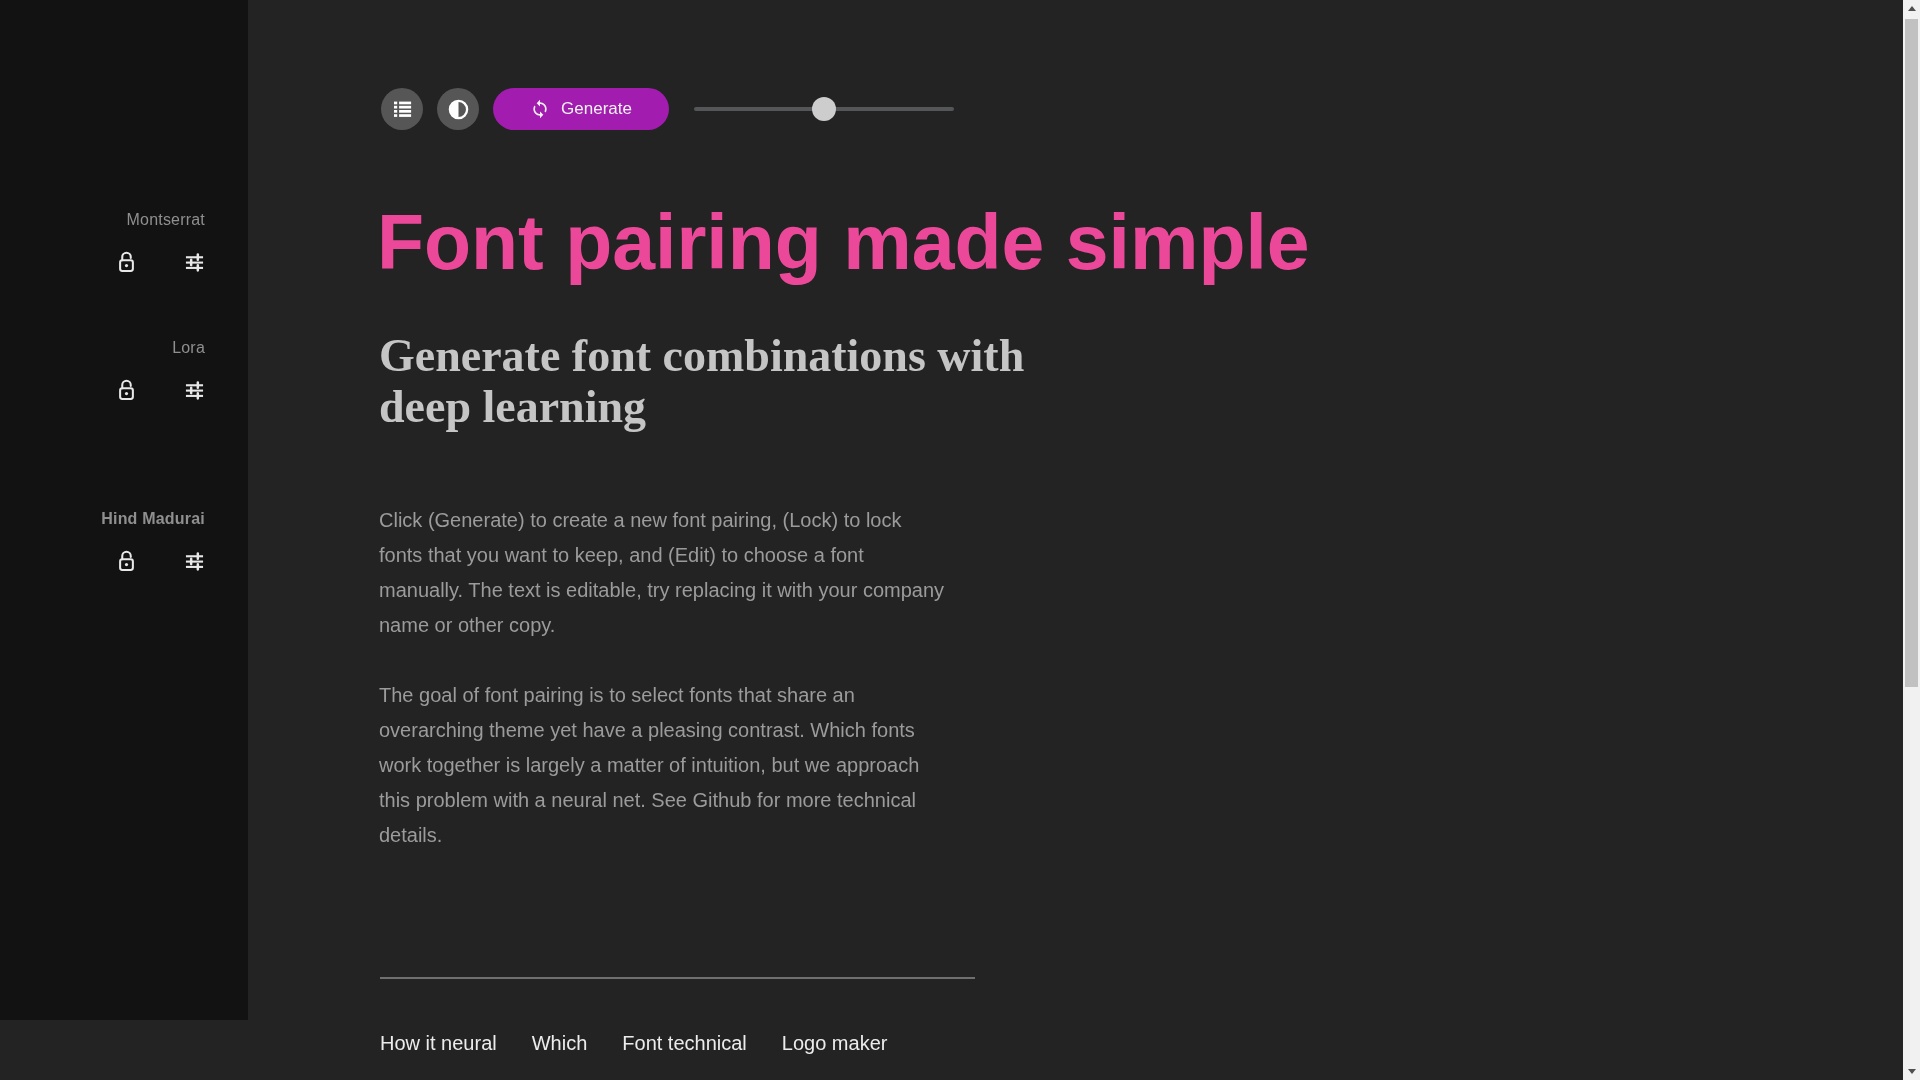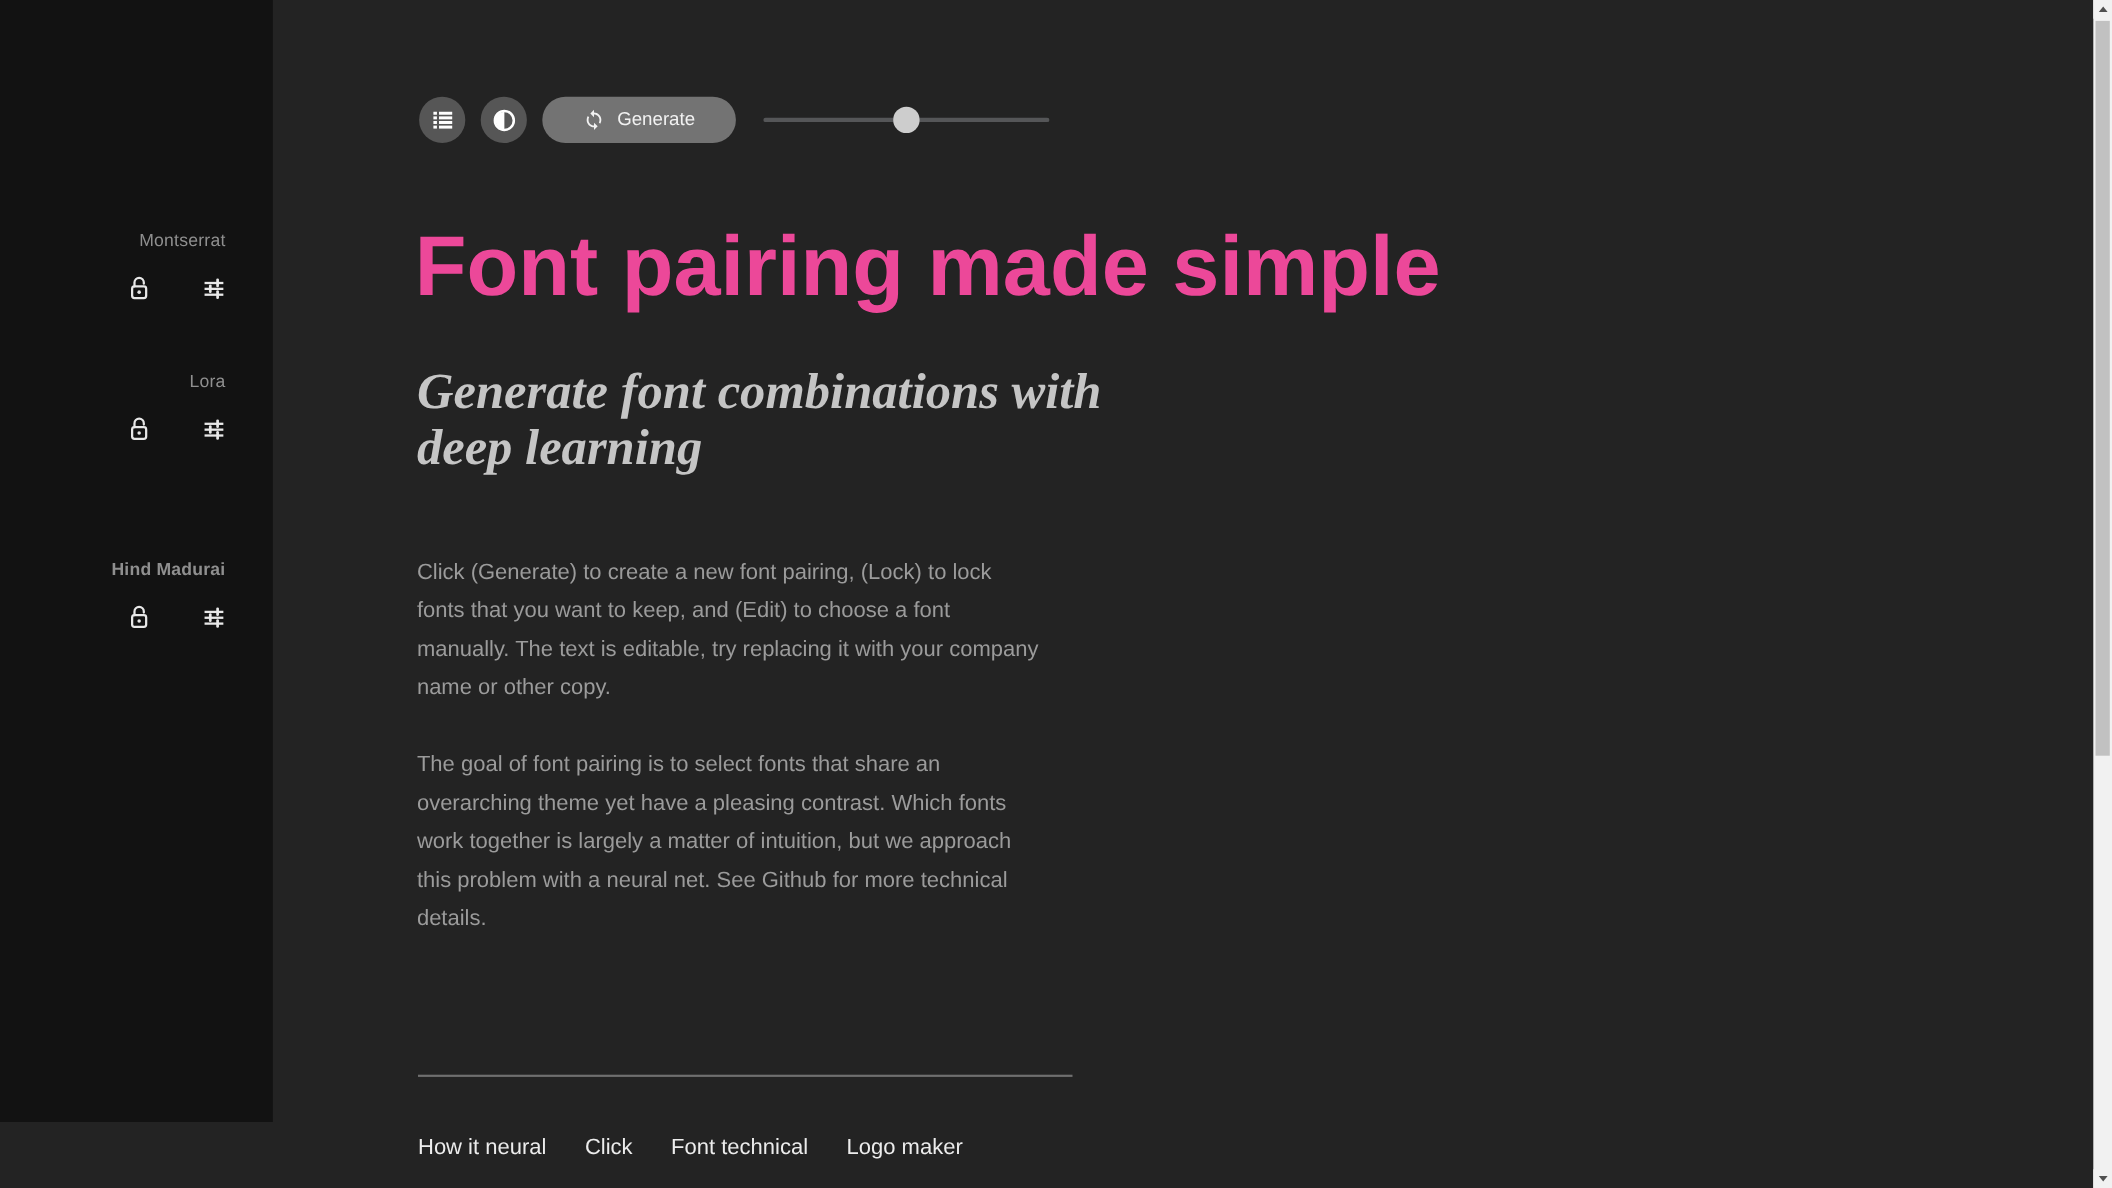--- a/index.html
+++ b/index.html
@@ -21,35 +21,35 @@
   .entry-3 .font-label { top: 510px; font-weight: bold; } .entry-3 .entry-icons { top: 548px; }
 
   
   .toolbar { position: absolute; left: 0; top: 0; }
   .circle-btn { position: absolute; top: 88px; width: 42px; height: 42px; border-radius: 50%;
                 background: #565656; border: none; color: #ffffff; cursor: pointer;
                 display: flex; align-items: center; justify-content: center; }
   .btn-list { left: 381px; }
   .btn-contrast { left: 437px; }
   .btn-generate { position: absolute; left: 493px; top: 88px; width: 176px; height: 42px;
-                  border-radius: 21px; background: #737373; border: none; cursor: pointer;
+                  border-radius: 21px; background: #a21caf; border: none; cursor: pointer;
                   display: flex; align-items: center; justify-content: center; gap: 11px;
                   color: #f2f2f2; }
   .btn-generate .gen-label { font-size: 17px; color: #f2f2f2; }
   .slider { position: absolute; left: 694px; top: 88px; width: 260px; height: 42px; cursor: pointer; }
   .slider-track { position: absolute; left: 0; top: 19px; width: 260px; height: 4px;
                   border-radius: 2px; background: #555658; }
   .slider-thumb { position: absolute; top: 9px; left: calc(50% - 12px); width: 24px; height: 24px;
                   border-radius: 50%; background: #cdcdcd; cursor: grab; }
 
   
   .headline { position: absolute; left: 377px; top: 200px; font-size: 77px; font-weight: 700;
               line-height: 84px; color: #ec4899; letter-spacing: 0px; white-space: nowrap;
               font-family: "Liberation Sans", sans-serif; }
-  .subtitle { position: absolute; left: 379px; top: 330px; font-size: 46px; font-style: italic;
+  .subtitle { position: absolute; left: 379px; top: 330px; font-size: 46px; 
               line-height: 51px; color: #c5c5c5; white-space: pre-line;
               font-family: "Liberation Serif", serif; }
   .body-copy { position: absolute; left: 379px; width: 660px; font-size: 20px; line-height: 35px;
                color: #9b9b9b; white-space: pre-line; }
   .para-1 { top: 503px; }
   .para-2 { top: 678px; }
   .divider { position: absolute; left: 380px; top: 977px; width: 595px; height: 2px; background: #6f6f6f; }
   .footer-links { position: absolute; left: 380px; top: 1032px; display: flex; gap: 35px; }
   .footer-link { font-size: 20px; color: #ececec; text-decoration: none; cursor: pointer;
                  background: none; border: none; font-family: "Liberation Sans", sans-serif; }
@@ -204,21 +204,21 @@
 details.</p>
   <p class="body-copy para-1">Click (Generate) to create a new font pairing, (Lock) to lock
 fonts that you want to keep, and (Edit) to choose a font
 manually. The text is editable, try replacing it with your company
 name or other copy.</p>
 
   <div class="divider"></div>
 
   <nav class="footer-links">
     <a class="footer-link">How it neural</a>
-    <a class="footer-link">Click</a>
+    <a class="footer-link">Which</a>
     <a class="footer-link">Font technical</a>
     <a class="footer-link">Logo maker</a>
   </nav>
 
   <div class="scrollbar">
     <button class="scroll-btn up">
       <span class="tri-up"></span>
     </button>
     <div class="scroll-thumb"></div>
     <button class="scroll-btn down">

